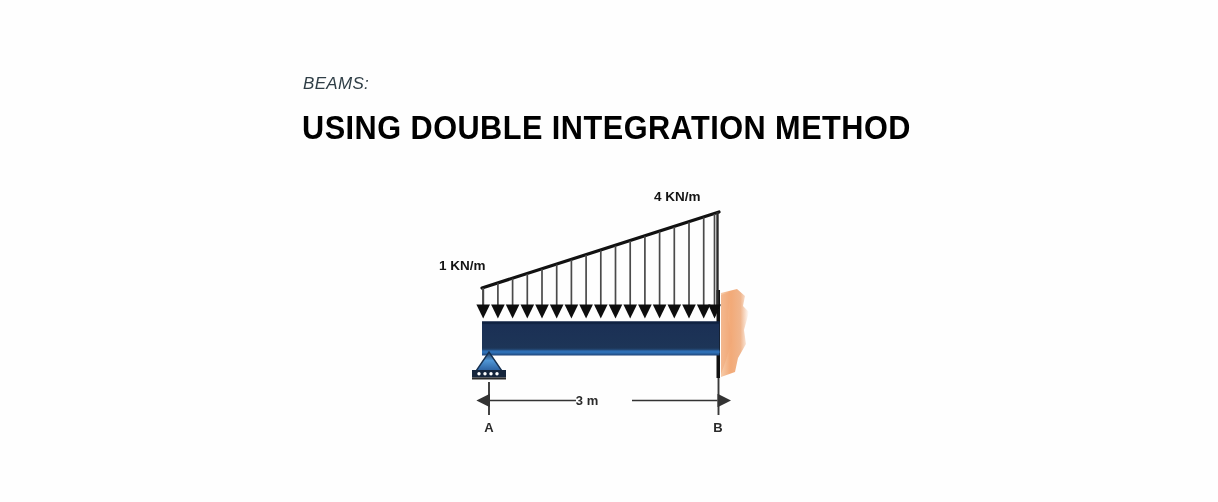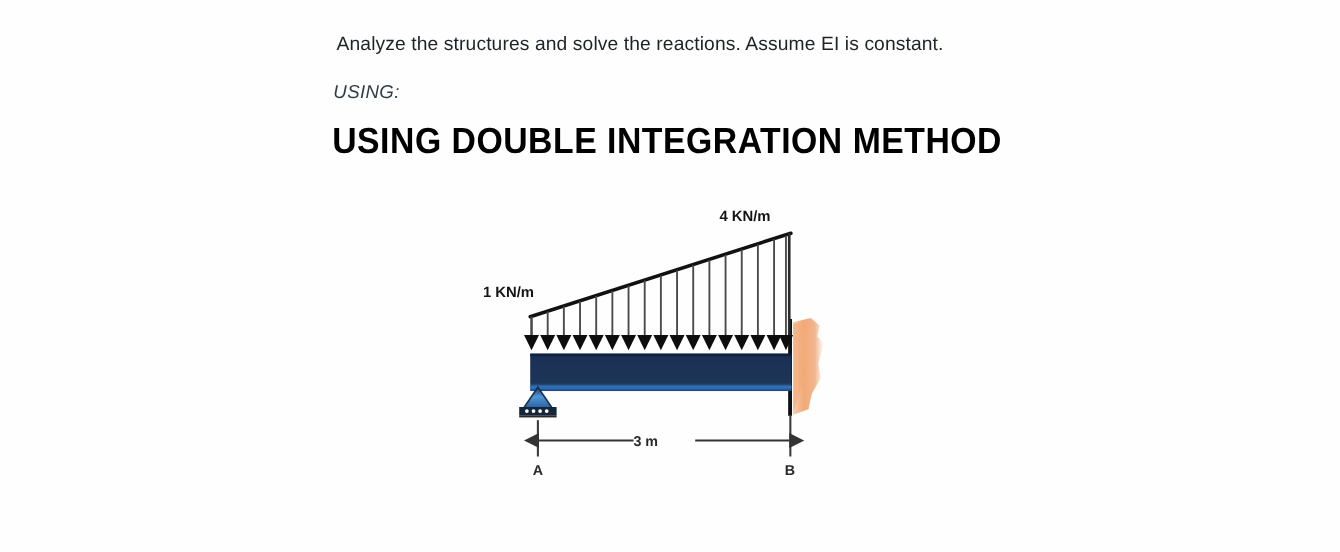--- a/index.html
+++ b/index.html
@@ -46,22 +46,21 @@
   .lbl-node{
     font-family:"Liberation Sans", sans-serif;
     font-size:13px;font-weight:bold;fill:#2a2a2a;
   }
 </style>
 </head>
 <body>
 
 <div class="page">
 
-  <div class="prompt">Analyze the structures and solve the reactions. Assume EI is constant.</div>
-  <div class="beams-label">USING:</div>
+  <div class="beams-label">BEAMS:</div>
   <div class="method-title">USING DOUBLE INTEGRATION METHOD</div>
 
   <div class="diagram">
     <svg width="1218" height="502" viewBox="0 0 1218 502" xmlns="http://www.w3.org/2000/svg">
       <defs>
         <linearGradient id="beamGrad" x1="0" y1="0" x2="0" y2="1">
           <stop offset="0%" stop-color="#16294a"></stop>
           <stop offset="12%" stop-color="#1b3055"></stop>
           <stop offset="78%" stop-color="#1d3557"></stop>
           <stop offset="92%" stop-color="#2d6bad"></stop>

